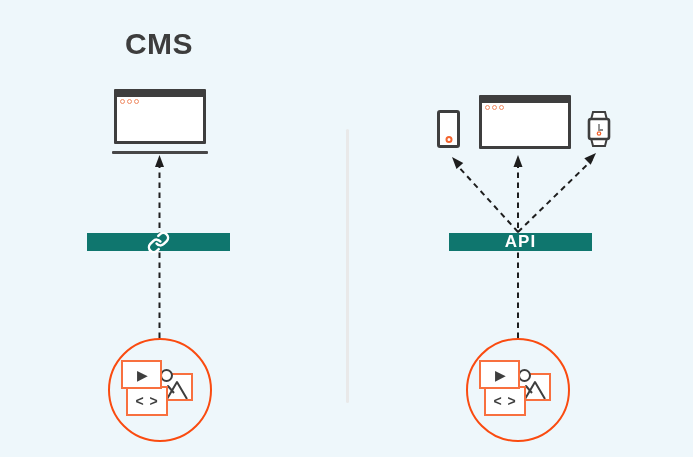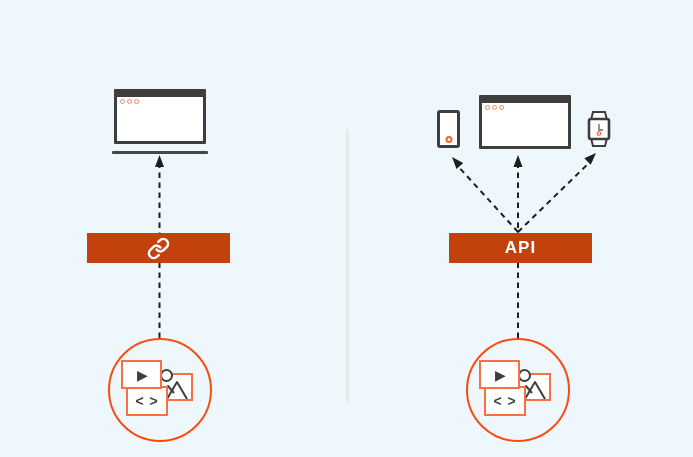--- a/index.html
+++ b/index.html
@@ -42,21 +42,21 @@
   .home-dot {
     position:absolute; left:50%; bottom:2px; transform:translateX(-50%);
     width:7px; height:7px; border:2px solid #f4652f; border-radius:50%;
   }
 
   
   .watch { left:587px; top:110px; width:24px; height:38px; }
 
   
   .bar {
-    width:143px; height:30px; background:#c2410c;
+    width:143px; height:18px; background:#0f766e;
     display:flex; align-items:center; justify-content:center;text-align:center;
   }
   .bar-left  { left:87px;  top:233px; }
   .bar-right { left:449px; top:233px; }
   .bar-label { color:#fff; font-size:17px; font-weight:800; letter-spacing:1px; }
 
   
   .content-circle { width:104px; height:104px; border:2.5px solid #fa4b10; border-radius:50%; }
   .circle-left  { left:108px; top:338px; }
   .circle-right { left:466px; top:338px; }
@@ -95,20 +95,21 @@
     <g fill="#1e1e1e">
       <polygon points="0,0 -4.5,12 4.5,12" transform="translate(159.5,155)"></polygon>
       <polygon points="0,0 -4.5,12 4.5,12" transform="translate(518,155)"></polygon>
       <polygon points="0,0 -4.5,12 4.5,12" transform="translate(452,157) rotate(-41)"></polygon>
       <polygon points="0,0 -4.5,12 4.5,12" transform="translate(596,153) rotate(45)"></polygon>
     </g>
   </svg>
 
   <div class="divider"></div>
 
+  <h2 class="title title-left">CMS</h2>
 
   <div class="browser browser-left">
     <div class="dots">
       <span class="dot"></span>
       <span class="dot"></span>
       <span class="dot"></span>
     </div>
   </div>
   <div class="stand"></div>
 

